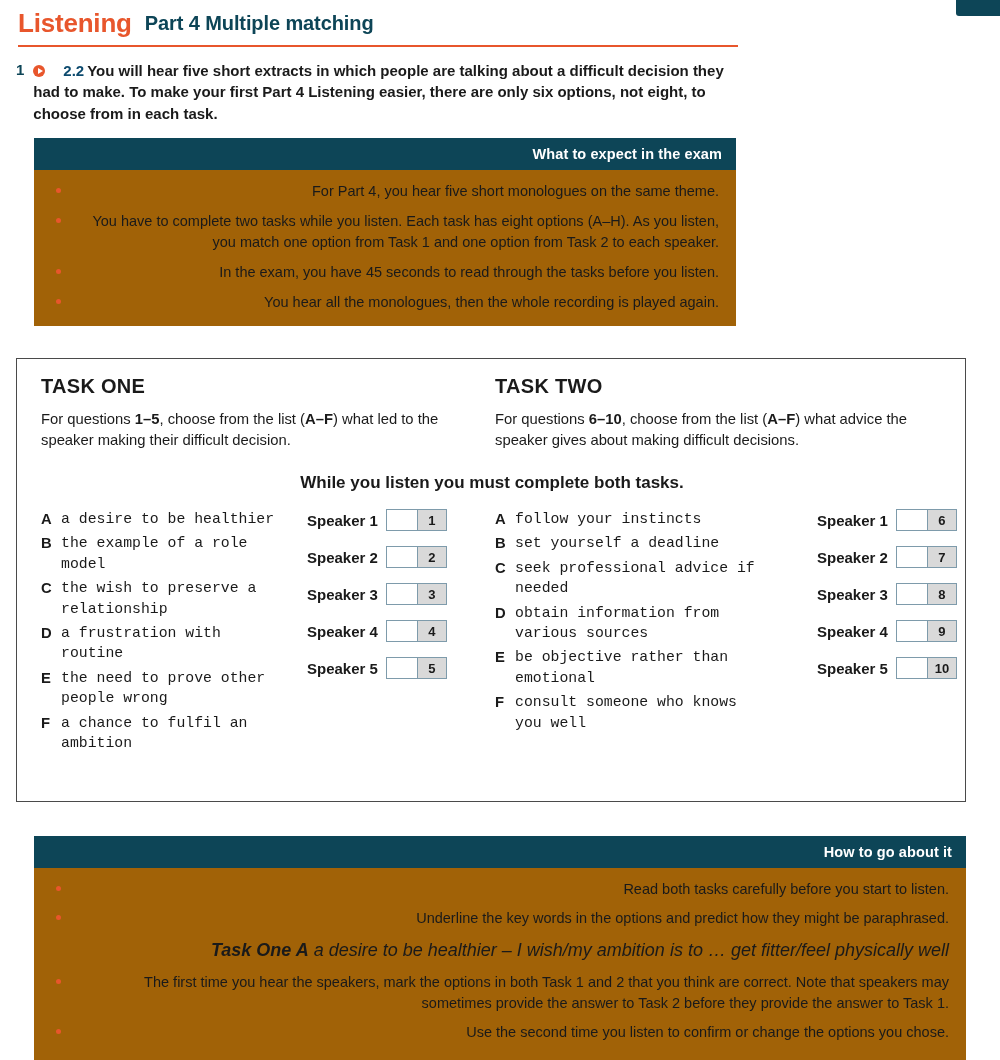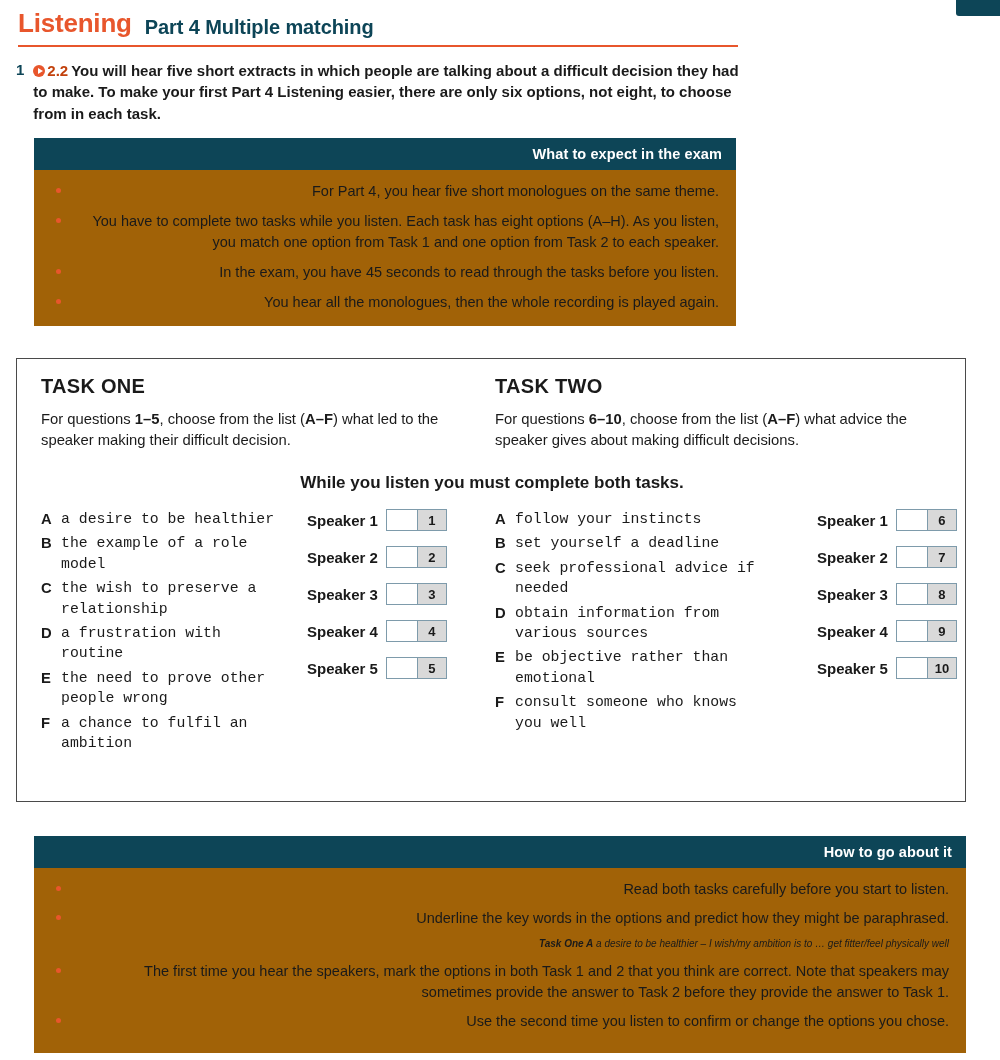--- a/index.html
+++ b/index.html
@@ -26,21 +26,21 @@
     background: #0d4557;
     border-radius: 3px 0 0 3px;
   }
 
   
   .page-head {
     position: absolute;
     left: 18px;
     top: 8px;
     display: flex;
-    align-items: flex-end;
+    align-items: center;
     gap: 13px;
   }
   .skill-title {
     font-size: 26px;
     font-weight: bold;
     color: #e8562c;
     letter-spacing: -0.2px;
   }
   .part-title {
     font-size: 20px;
@@ -92,23 +92,24 @@
   .audio-icon::after {
     content: "";
     position: absolute;
     left: 4.2px;
     top: 3px;
     border-left: 5px solid #ffffff;
     border-top: 3px solid transparent;
     border-bottom: 3px solid transparent;
   }
   .track-num {
-    color: #c2410c;
+    color: #0c4a6e;
     font-weight: bold;
     margin-right: 3px;
+    margin-left: 16px;
   }
 
   
   .info-box { position: absolute; text-align: right; }
   .info-header {
     background: #0d4557;
     color: #ffffff;
     font-size: 14.5px;
     font-weight: bold;
     padding: 8px 14px 8px 17px;
@@ -138,21 +139,21 @@
     left: 5px;
     top: 7px;
     width: 5px;
     height: 5px;
     border-radius: 50%;
     background: #e8562c;
   }
   .sub-note {
     margin: 6px 0 9px 0;
     padding-left: 20px;
-    font-size: 10px;
+    font-size: 18px;
     font-style: italic;
     line-height: 1.45;
   }
   .sub-note b { font-weight: bold; font-style: italic; }
 
   #expect-box { left: 34px; top: 138px; width: 702px; }
   #howto-box  { left: 34px; top: 836px; width: 932px; }
   #howto-box .info-body li { margin-bottom: 8px; }
 
   

